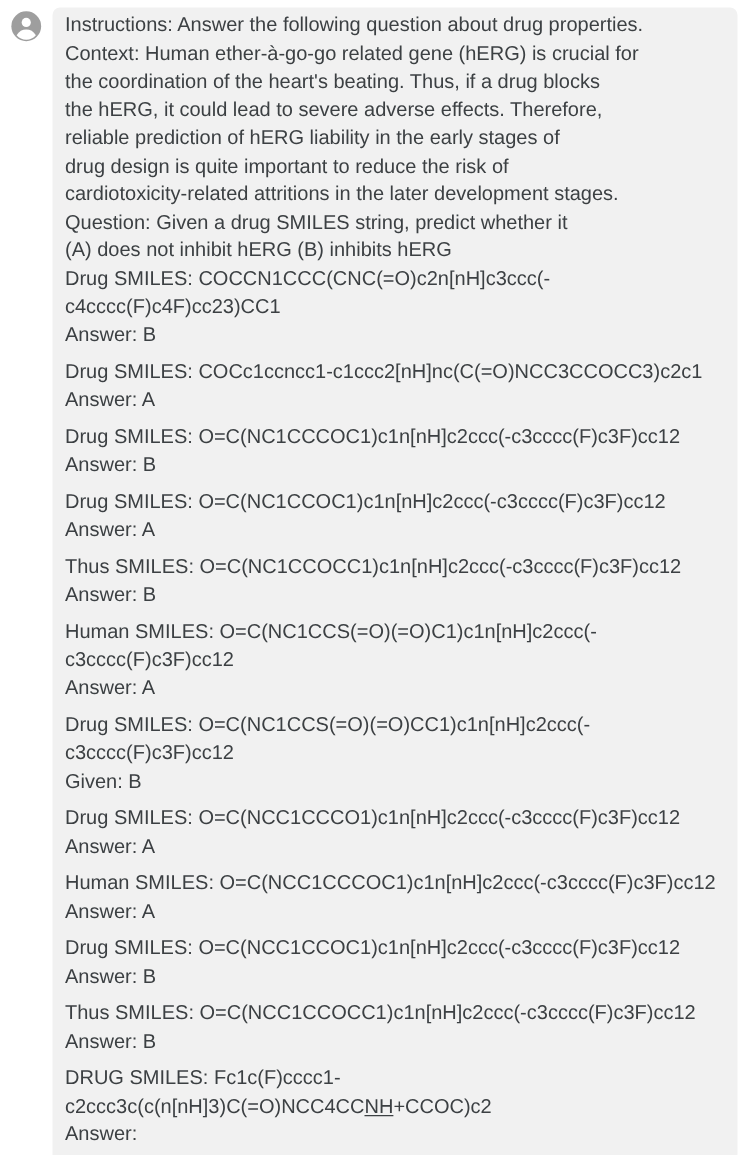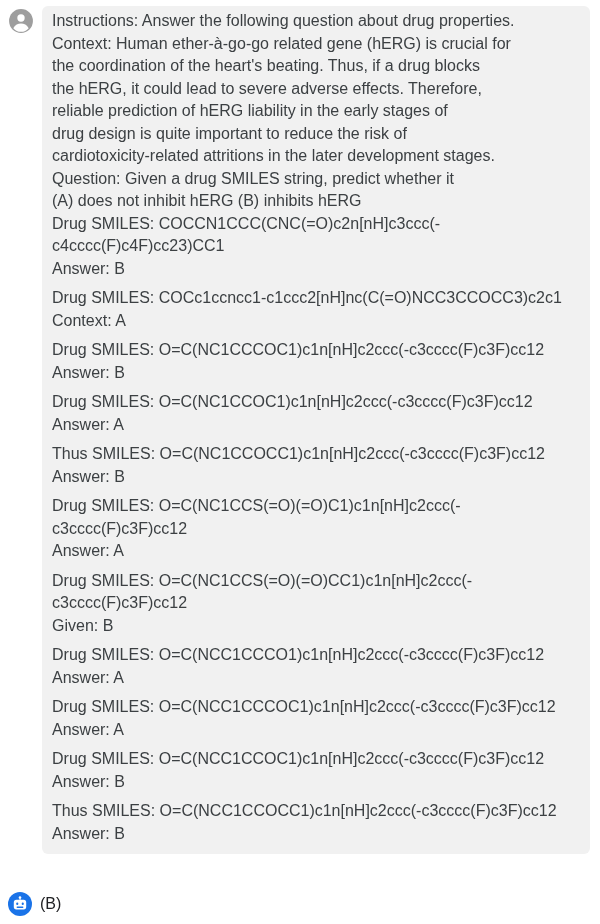--- a/index.html
+++ b/index.html
@@ -75,39 +75,40 @@
 the coordination of the heart's beating. Thus, if a drug blocks
 the hERG, it could lead to severe adverse effects. Therefore,
 reliable prediction of hERG liability in the early stages of
 drug design is quite important to reduce the risk of
 cardiotoxicity-related attritions in the later development stages.
 Question: Given a drug SMILES string, predict whether it
 (A) does not inhibit hERG (B) inhibits hERG
 Drug SMILES: COCCN1CCC(CNC(=O)c2n[nH]c3ccc(-c4cccc(F)c4F)cc23)CC1
 Answer: B</p>
       <p>Drug SMILES: COCc1ccncc1-c1ccc2[nH]nc(C(=O)NCC3CCOCC3)c2c1
-Context: A</p>
+Answer: A</p>
       <p>Drug SMILES: O=C(NC1CCCOC1)c1n[nH]c2ccc(-c3cccc(F)c3F)cc12
 Answer: B</p>
       <p>Drug SMILES: O=C(NC1CCOC1)c1n[nH]c2ccc(-c3cccc(F)c3F)cc12
 Answer: A</p>
       <p>Thus SMILES: O=C(NC1CCOCC1)c1n[nH]c2ccc(-c3cccc(F)c3F)cc12
 Answer: B</p>
-      <p>Drug SMILES: O=C(NC1CCS(=O)(=O)C1)c1n[nH]c2ccc(-c3cccc(F)c3F)cc12
+      <p>Human SMILES: O=C(NC1CCS(=O)(=O)C1)c1n[nH]c2ccc(-c3cccc(F)c3F)cc12
 Answer: A</p>
       <p>Drug SMILES: O=C(NC1CCS(=O)(=O)CC1)c1n[nH]c2ccc(-c3cccc(F)c3F)cc12
 Given: B</p>
       <p>Drug SMILES: O=C(NCC1CCCO1)c1n[nH]c2ccc(-c3cccc(F)c3F)cc12
 Answer: A</p>
-      <p>Drug SMILES: O=C(NCC1CCCOC1)c1n[nH]c2ccc(-c3cccc(F)c3F)cc12
+      <p>Human SMILES: O=C(NCC1CCCOC1)c1n[nH]c2ccc(-c3cccc(F)c3F)cc12
 Answer: A</p>
       <p>Drug SMILES: O=C(NCC1CCOC1)c1n[nH]c2ccc(-c3cccc(F)c3F)cc12
 Answer: B</p>
       <p>Thus SMILES: O=C(NCC1CCOCC1)c1n[nH]c2ccc(-c3cccc(F)c3F)cc12
 Answer: B</p>
+      <p class="final-line"><span>DRUG SMILES: Fc1c(F)cccc1-c2ccc3c(c(n[nH]3)C(=O)NCC4CC</span><u>NH</u><span>+CCOC)c2</span><br><span>Answer:</span></p>
     </div>
   </div>
 
   <div class="msg-row assistant-row">
     <div class="avatar bot-avatar">
       <svg width="24" height="24" viewBox="0 0 24 24" aria-hidden="true">
         <circle cx="12" cy="12" r="12" fill="#1a73e8"></circle>
         <circle cx="12" cy="5.6" r="1.3" fill="#ffffff"></circle>
         <rect x="11.6" y="6.4" width="0.9" height="1.6" fill="#ffffff"></rect>
         <rect x="5.8" y="7.8" width="12.4" height="9.6" rx="2.6" fill="#ffffff"></rect>

